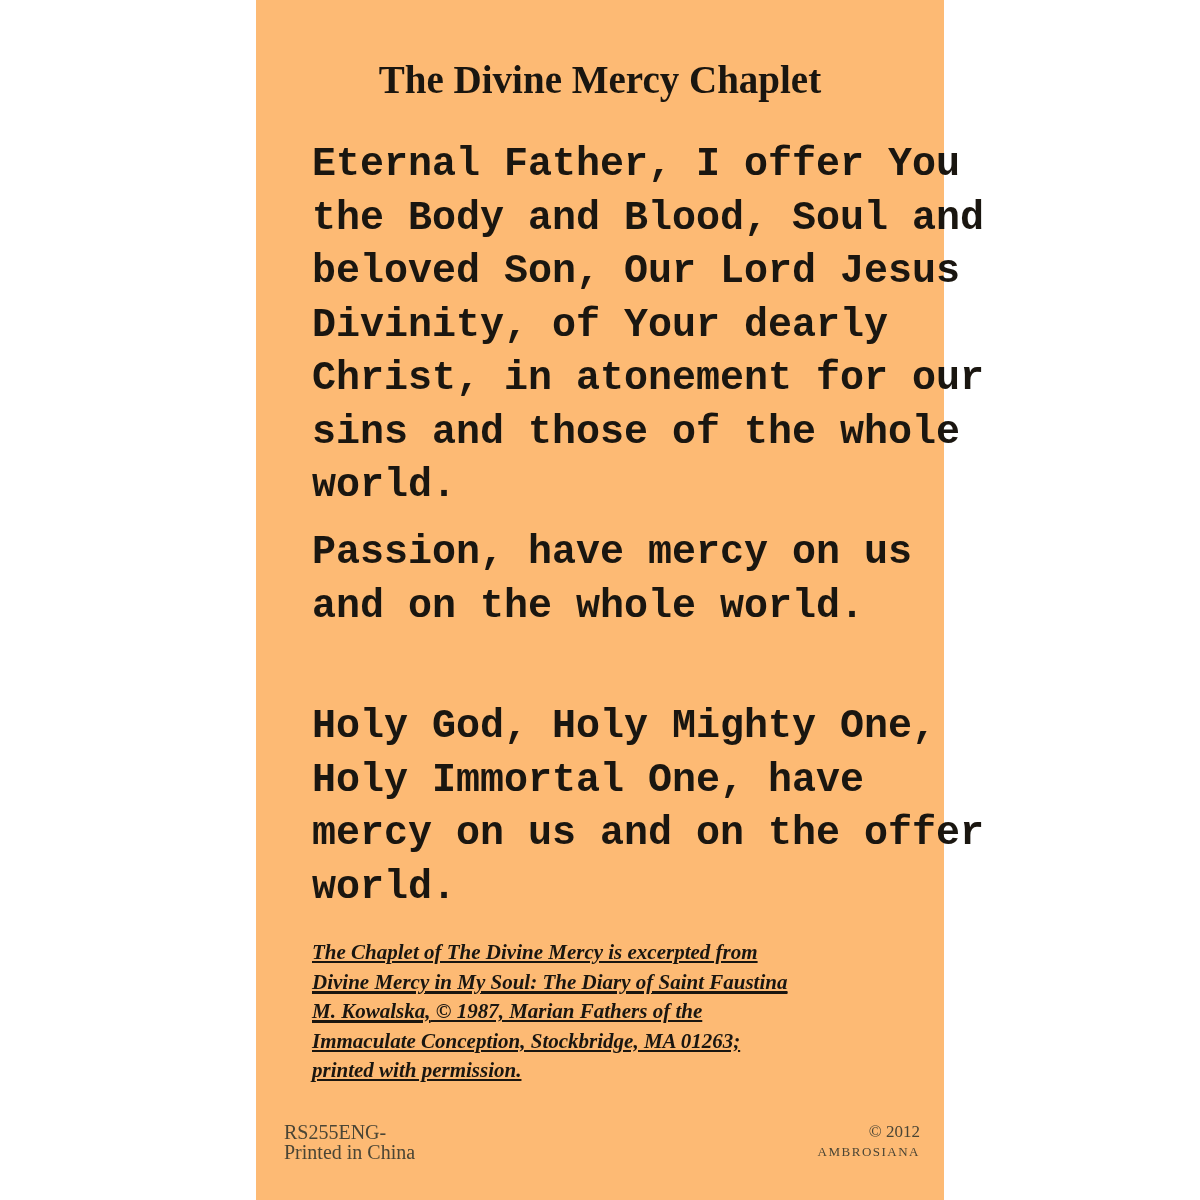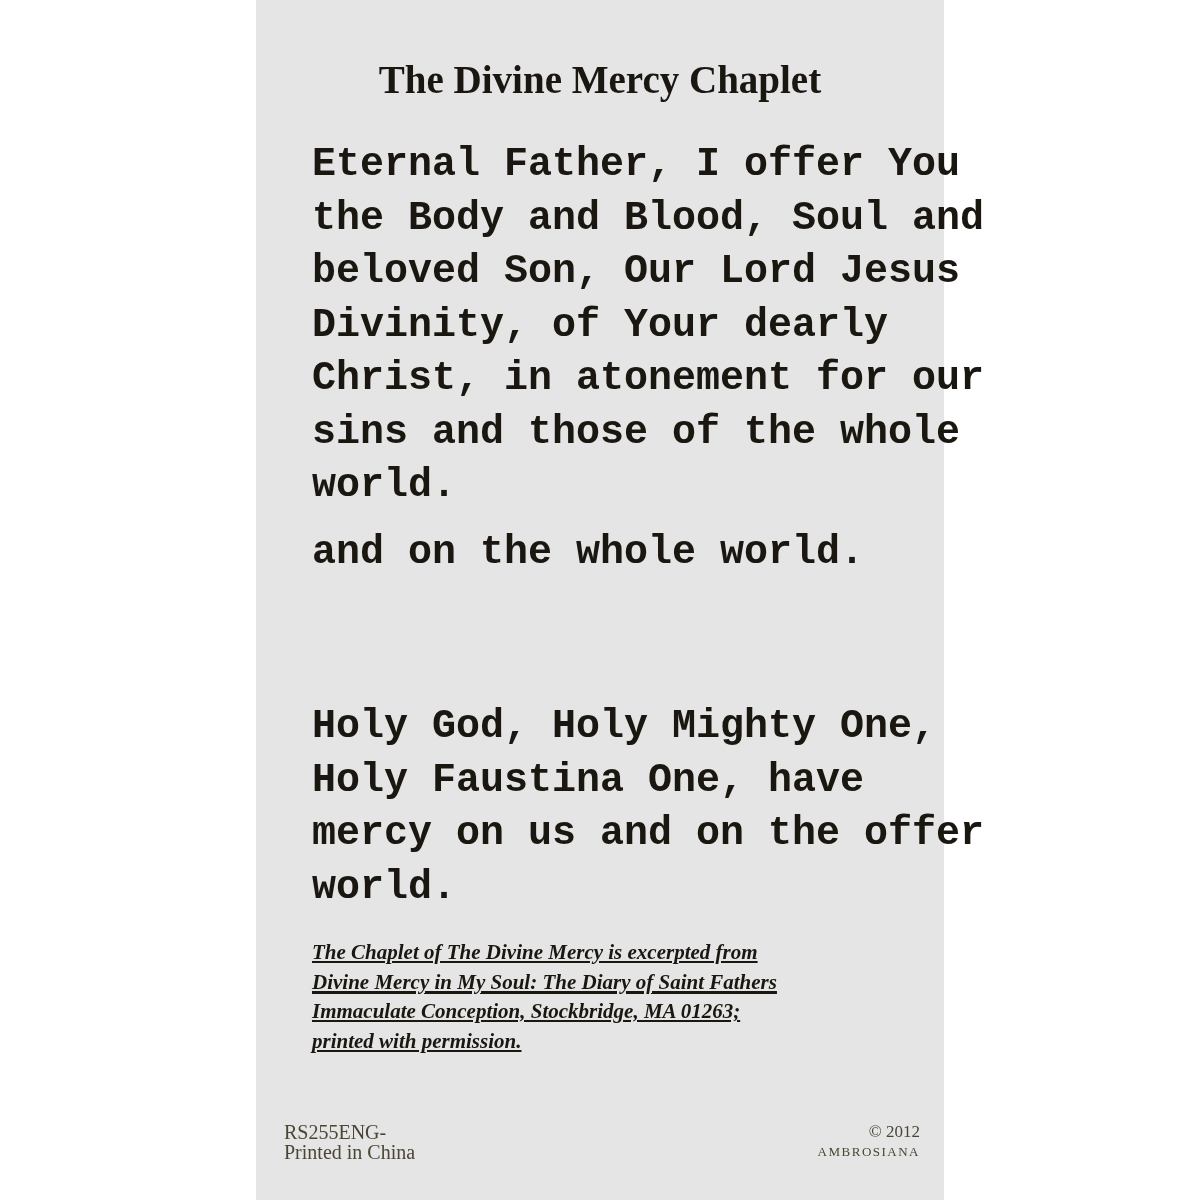--- a/index.html
+++ b/index.html
@@ -1,19 +1,19 @@
 <!DOCTYPE html>
 <html><head>
 <meta charset="utf-8">
 <style>
   html, body { margin:0; padding:0; }
   body { width:1200px; height:1200px; background:#ffffff; position:relative; overflow:hidden; }
   .card {
     position:absolute; left:256px; top:0; width:688px; height:1200px;
-    background:#e5e5e5;
+    background:#fdba74;
   }
   .title {
     position:absolute; left:0; right:0; top:56px; text-align:center;
     font-family:"Liberation Serif", serif; font-weight:bold; font-size:39px;
     color:#1a1610; line-height:48px; margin:0;
   }
   .prayer {
     position:absolute; left:56px; width:600px;
     font-family:"Liberation Serif", serif; font-weight:bold; font-size:40px;
     line-height:53.5px; color:#1a1610; margin:0;
@@ -52,33 +52,35 @@
     <span class="ln">Eternal Father, I offer You</span>
     <span class="ln">the Body and Blood, Soul and</span>
     <span class="ln">beloved Son, Our Lord Jesus</span>
     <span class="ln">Divinity, of Your dearly</span>
     <span class="ln">Christ, in atonement for our</span>
     <span class="ln">sins and those of the whole</span>
     <span class="ln">world.</span>
   </p>
 
   <p class="prayer" id="p2">
+    <span class="ln">Passion, have mercy on us</span>
     <span class="ln">and on the whole world.</span>
   </p>
 
   <p class="prayer" id="p3">
     <span class="ln">Holy God, Holy Mighty One,</span>
-    <span class="ln">Holy Faustina One, have</span>
+    <span class="ln">Holy Immortal One, have</span>
     <span class="ln">mercy on us and on the offer</span>
     <span class="ln">world.</span>
   </p>
 
   <div class="credit">
     <span class="ln">The Chaplet of The Divine Mercy is excerpted from</span>
-    <span class="ln"><u>Divine Mercy in My Soul: The Diary of Saint Fathers</u></span>
+    <span class="ln"><u>Divine Mercy in My Soul: The Diary of Saint Faustina</u></span>
+    <span class="ln"><u>M. Kowalska,</u><span> © 1987, Marian Fathers of the</span></span>
     <span class="ln">Immaculate Conception, Stockbridge, MA 01263;</span>
     <span class="ln">printed with permission.</span>
   </div>
 
   <div class="footer-left">
     <span>RS255ENG-</span>
     <span>Printed in China</span>
   </div>
 
   <div class="footer-right">

